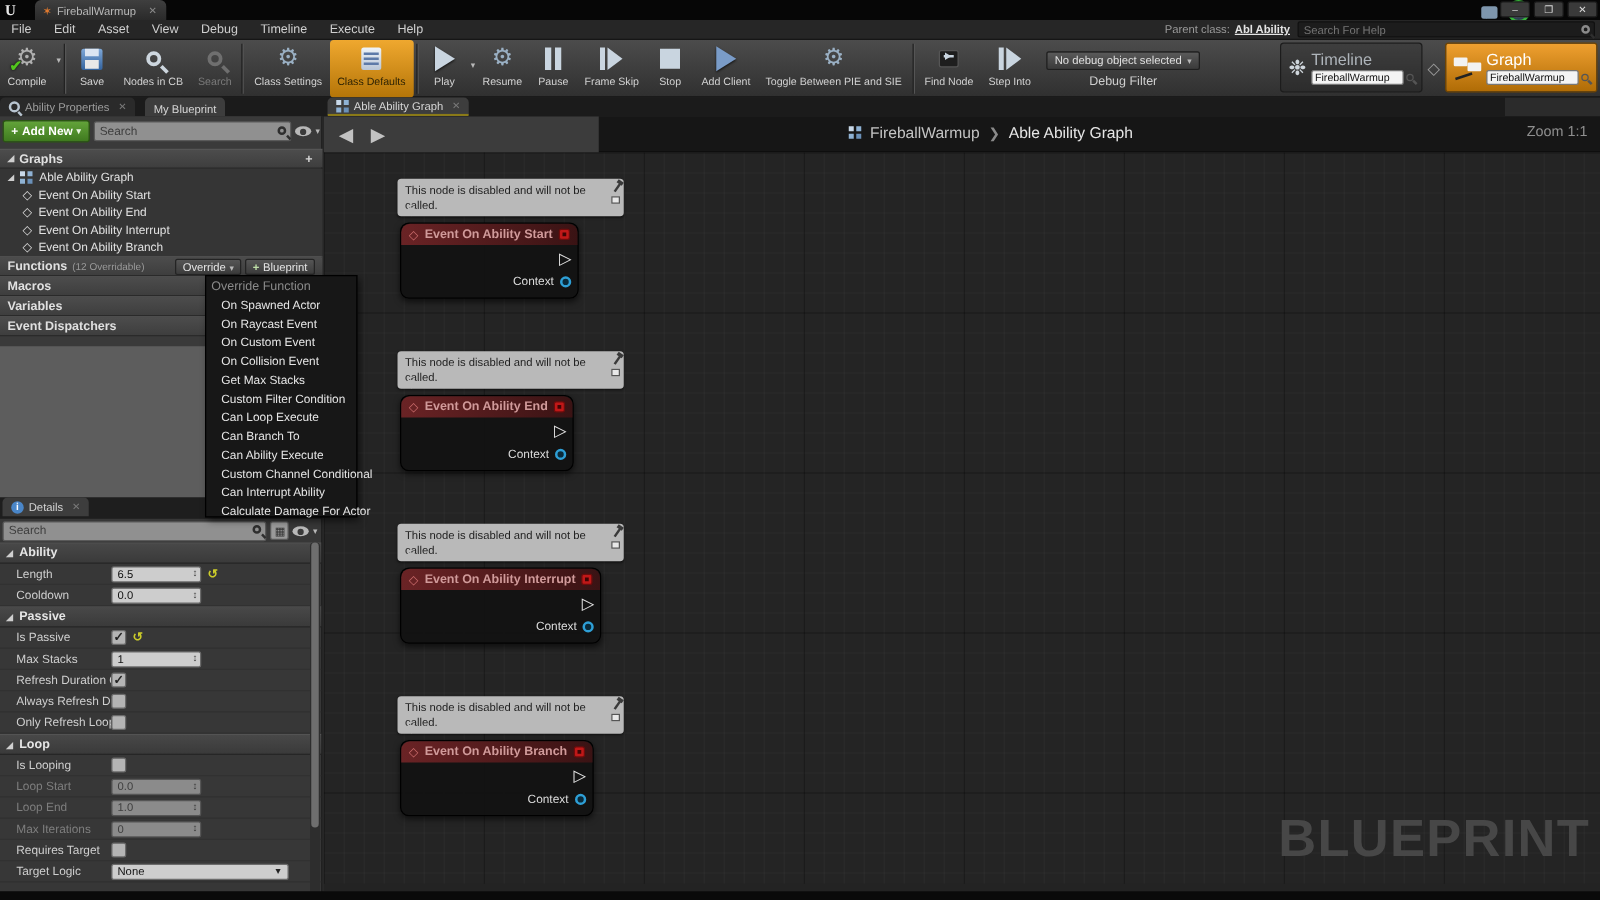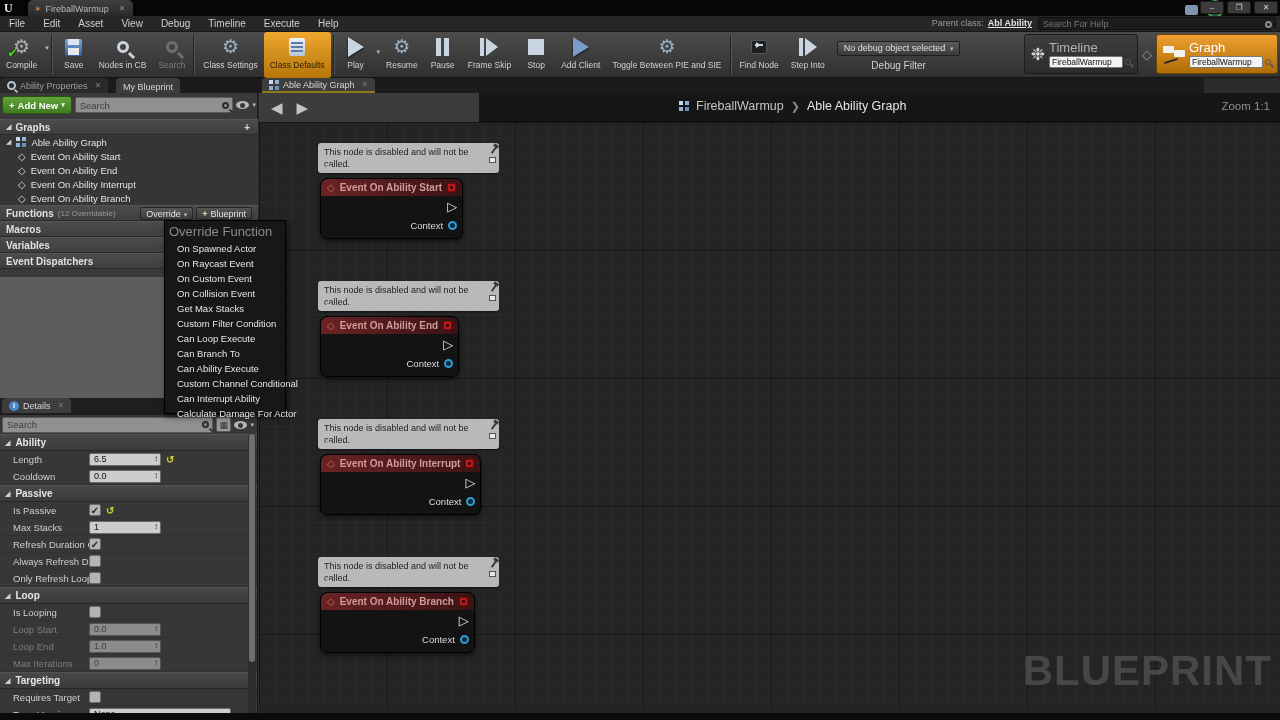--- a/index.html
+++ b/index.html
@@ -166,21 +166,21 @@
   .redbox { width:9px; height:9px; background:#c01818; border:1px solid #6e0c0c; border-radius:2px; margin-left:auto; position:relative; }
   .redbox:after { content:""; position:absolute; left:2px; top:2px; width:3px; height:3px; background:#400404; }
   .gnode-body { padding:4px 5px 6px 5px; display:flex; flex-direction:column; gap:4px; }
   .prow { display:flex; align-items:center; justify-content:flex-end; gap:5px; height:14px; }
   .execpin { color:#e8e8e8; font-size:13px; line-height:12px; }
   .ctxlab { color:#dcdcdc; font-size:9.5px; }
   .ctxpin { width:9px; height:9px; border:2px solid #2e9fd6; border-radius:50%; background:#0a2a3a; }
 
   
   .ovmenu { left:164px; top:220px; width:122px; height:194px; background:#171717; border:1px solid #000; box-shadow:2px 3px 6px rgba(0,0,0,.6); z-index:50; }
-  .ovhead { color:#8a8a8a; font-size:13px; padding:3px 0 2px 4px; }
+  .ovhead { color:#8a8a8a; font-size:10px; padding:3px 0 2px 4px; }
   .ovitem { height:15px; line-height:15px; padding-left:12px; color:#e6e6e6; font-size:9.5px; white-space:nowrap; }
 
   .bottombar { left:0; top:713px; width:1280px; height:7px; background:#0a0a0a; }
 </style>
 </head>
 <body>
 
 <div class="app">
 
   <div class="abs titlebar">
@@ -551,24 +551,20 @@
         </span>
     </div>
     <div class="drow dis">
       <span class="dlab">Max Iterations</span>
       <span class="valbox">
           <span>0</span>
           <span class="spin">↕</span>
         </span>
     </div>
 
-    <div class="dhead">
-        <span class="exp">◢</span>
-        <span>Targeting</span>
-      </div>
     <div class="drow">
       <span class="dlab">Requires Target</span>
       <span class="cbox"></span>
     </div>
     <div class="drow">
       <span class="dlab">Target Logic</span>
       <span class="selbox">
           <span>None</span>
           <span class="dn">▼</span>
         </span>

